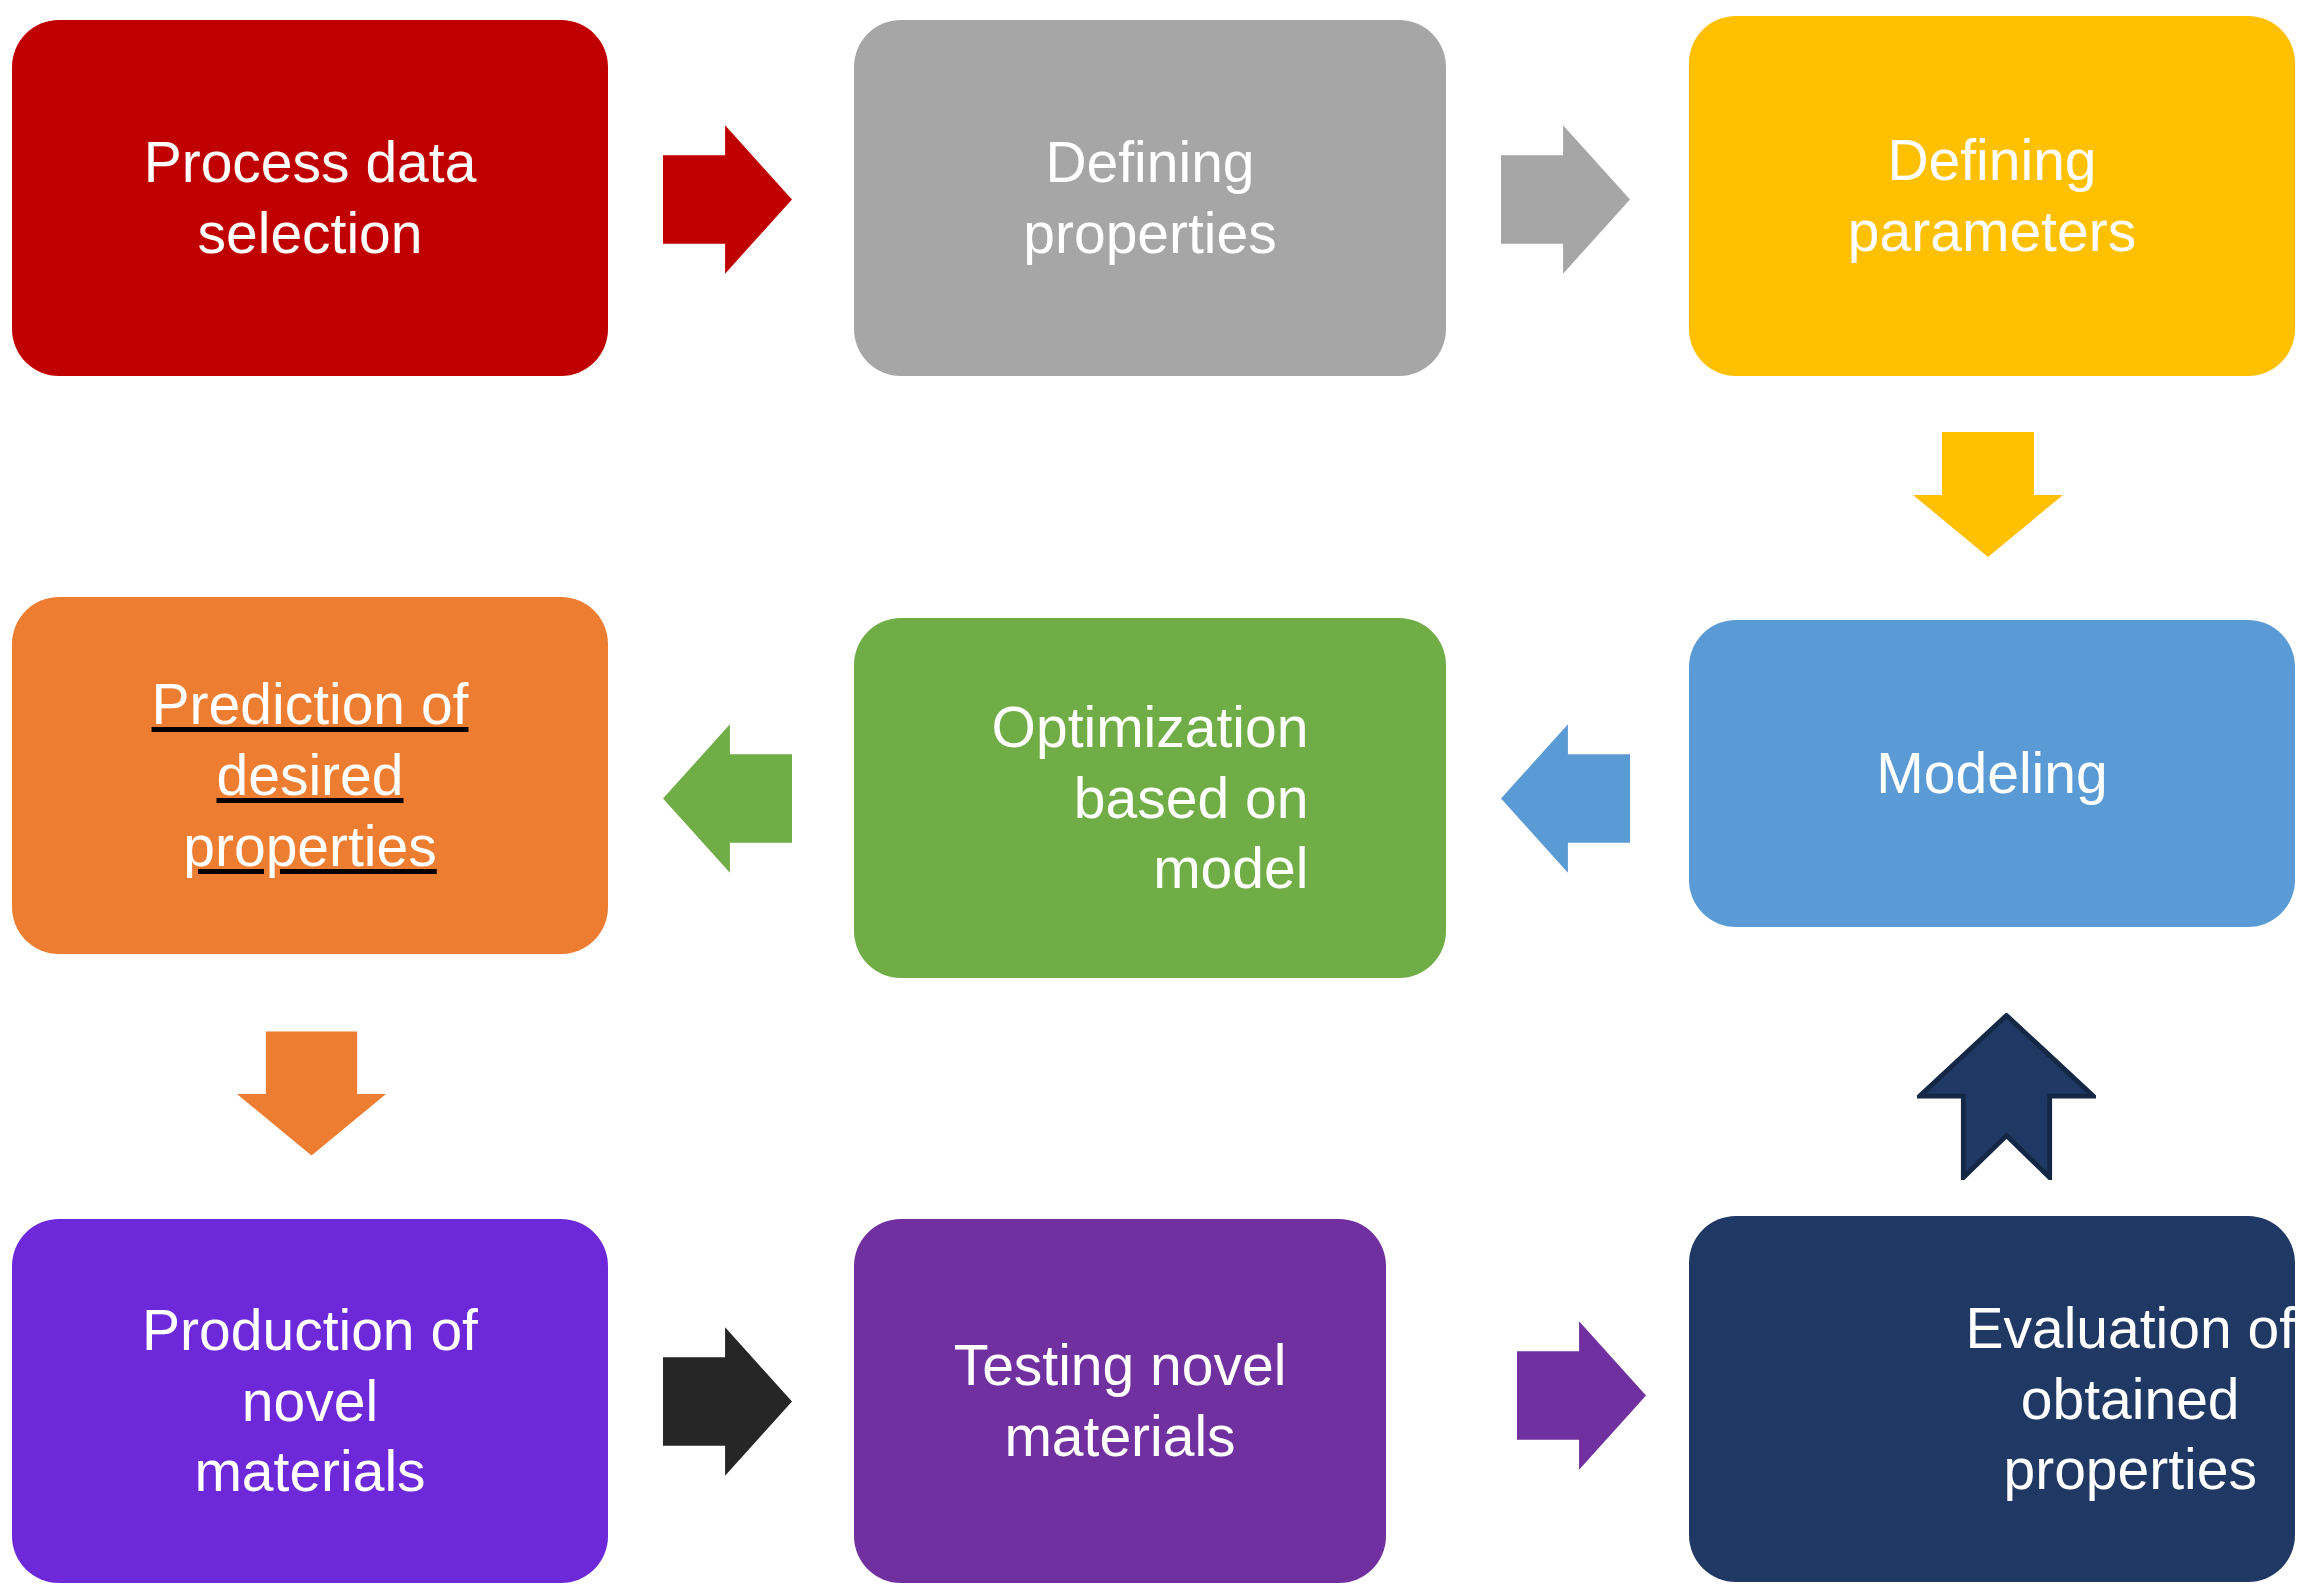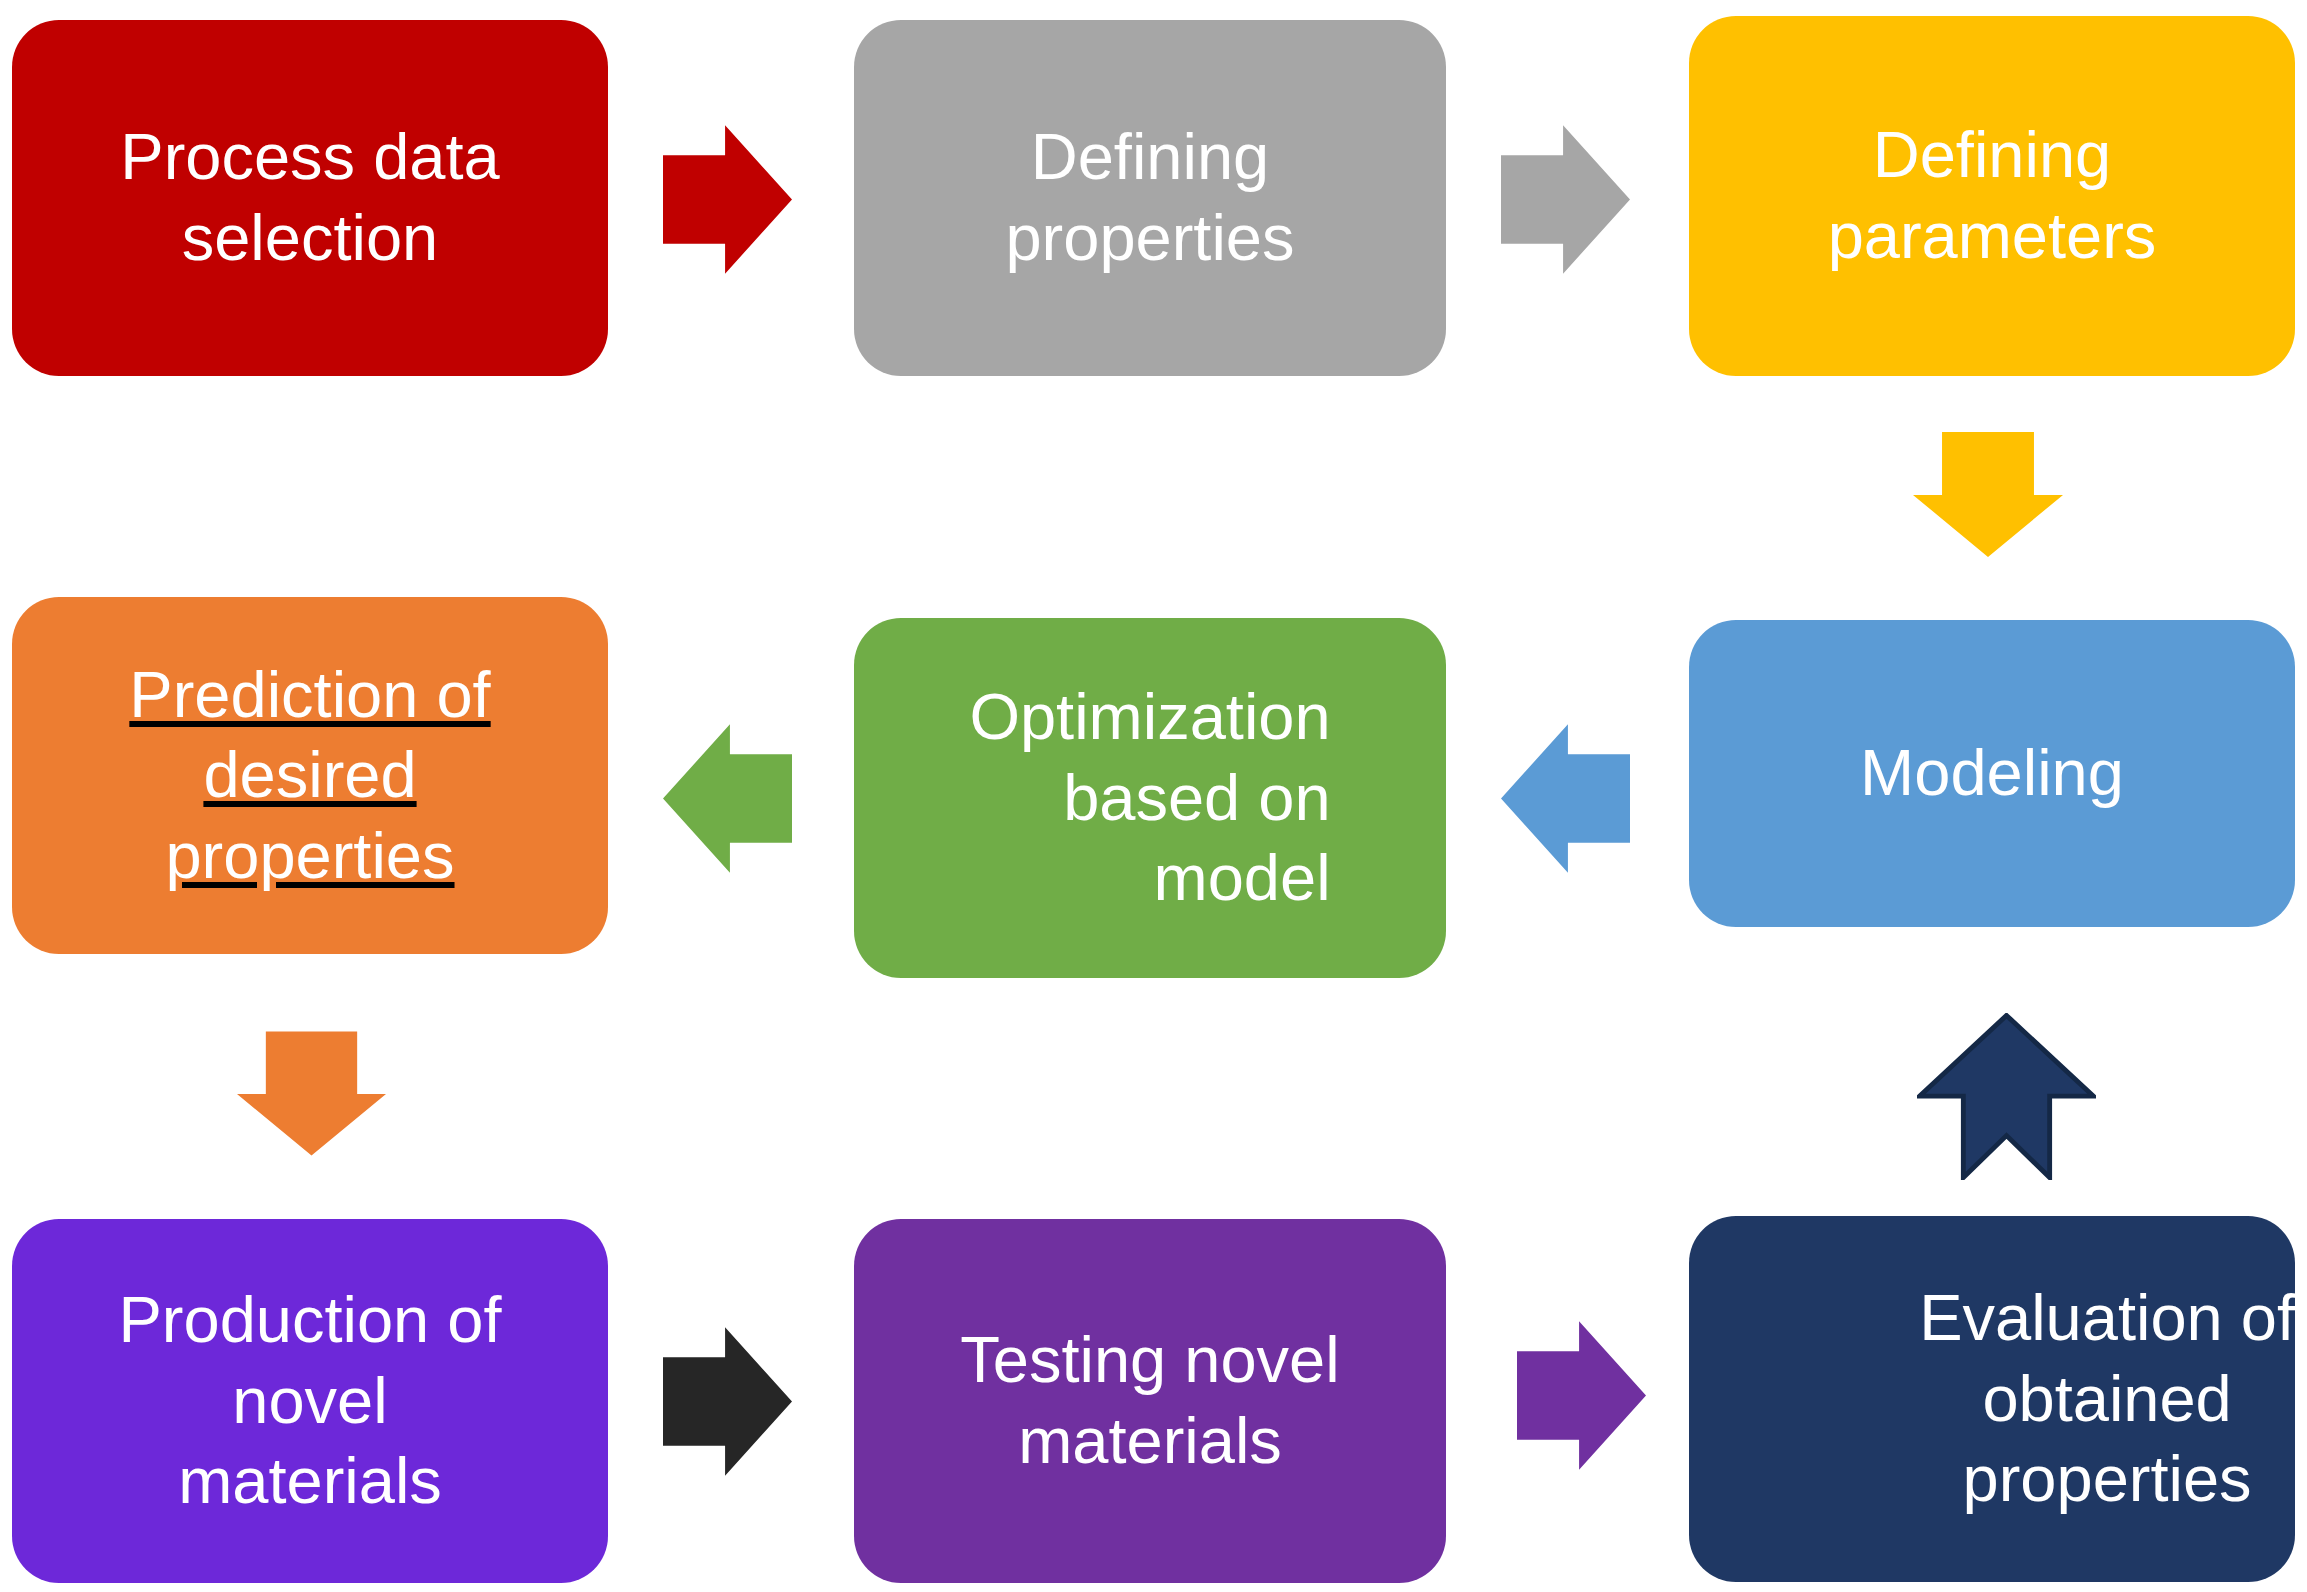--- a/index.html
+++ b/index.html
@@ -18,38 +18,38 @@
   .box {
     position: absolute;
     border-radius: 47px;
     display: flex;
     align-items: center;
     justify-content: center;
     text-align: center;
   }
   .box .label {
     color: #FFFFFF;
-    font-size: 65px;
+    font-size: 57px;
     line-height: 1.24;
     white-space: pre-line;
     font-weight: 400;
   }
   .arrow {
     position: absolute;
     display: block;
   }
   
   .b-process      { left: 12px;   top: 20px;   width: 596px; height: 356px; }
   .b-defprops     { left: 854px; top: 20px;   width: 592px; height: 356px; }
   .b-defparams    { left: 1689px; top: 16px;   width: 606px; height: 360px; }
   .b-modeling     { left: 1689px; top: 620px;  width: 606px; height: 307px; }
   .b-optimization { left: 854px; top: 618px;  width: 592px; height: 360px; }
   .b-prediction   { left: 12px;   top: 597px;  width: 596px; height: 357px; text-decoration: underline; }
   .b-production   { left: 12px;   top: 1219px; width: 596px; height: 364px; }
-  .b-testing      { left: 854px; top: 1219px; width: 592px; height: 364px; }
+  .b-testing      { left: 854px; top: 1219px; width: 532px; height: 364px; }
   .b-evaluation   { left: 1689px; top: 1216px; width: 606px; height: 366px; }
   
   .a-1 { left: 663px;  top: 125px;  width: 129px; height: 149px; }
   .a-2 { left: 1501px; top: 125px;  width: 129px; height: 149px; }
   .a-3 { left: 1913px; top: 432px;  width: 150px; height: 125px; }
   .a-4 { left: 1501px; top: 724px;  width: 129px; height: 149px; }
   .a-5 { left: 663px;  top: 724px;  width: 129px; height: 149px; }
   .a-6 { left: 237px;  top: 1029px; width: 149px; height: 129px; }
   .a-7 { left: 663px;  top: 1327px; width: 129px; height: 149px; }
   .a-8 { left: 1517px; top: 1321px; width: 129px; height: 149px; }

